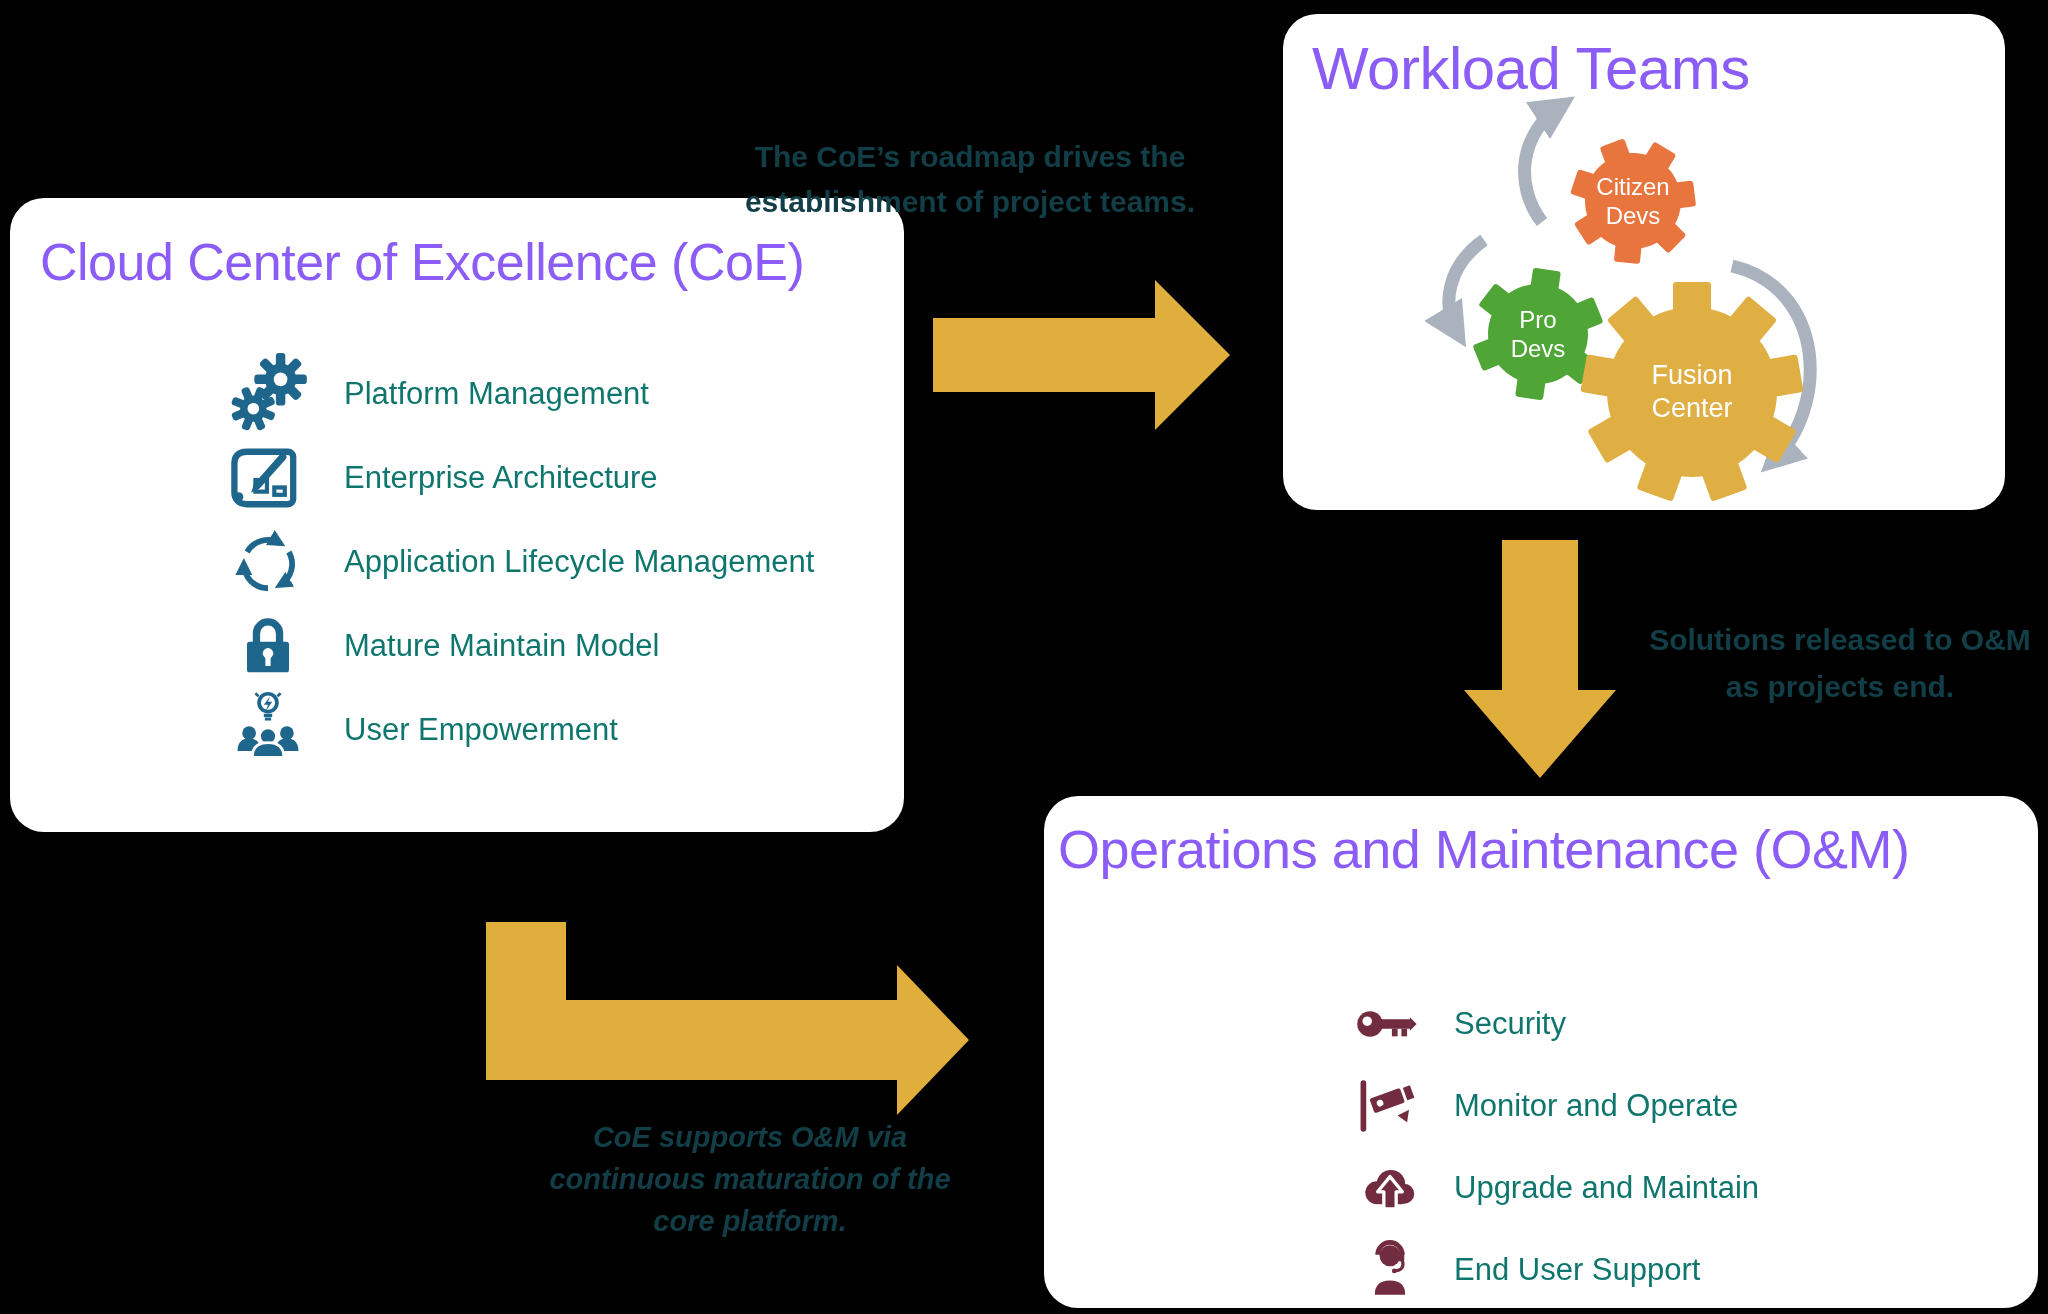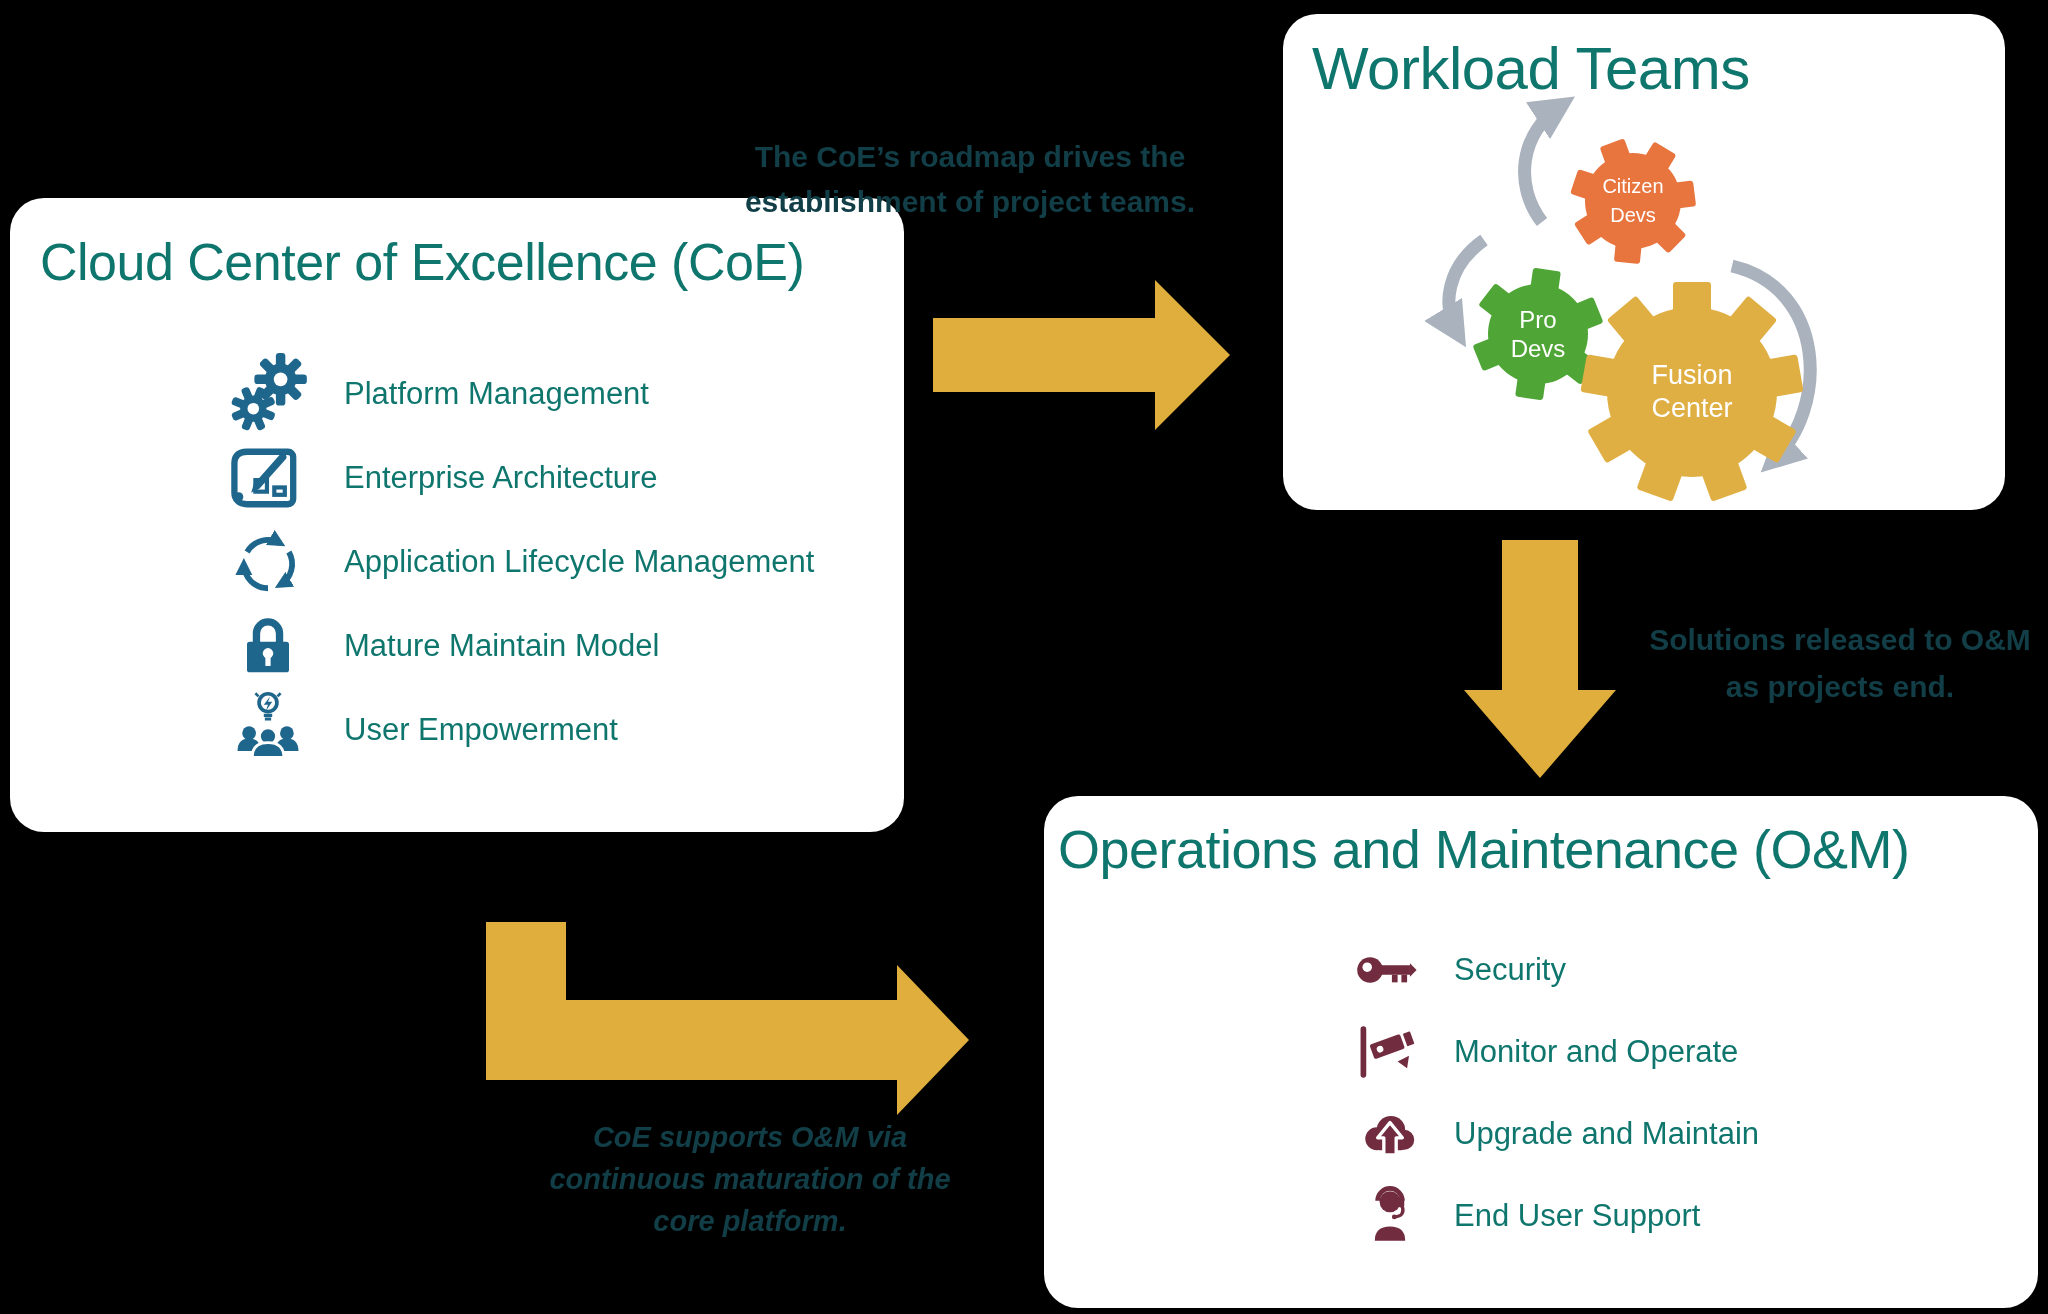--- a/index.html
+++ b/index.html
@@ -5,48 +5,48 @@
   html,body{margin:0;padding:0;background:#000;}
   body{
     position:relative;width:2048px;height:1314px;overflow:hidden;
     font-family:"Liberation Sans",sans-serif;
   }
   .card{position:absolute;background:#ffffff;border-radius:34px;z-index:1;}
   #card-coe{left:10px;top:198px;width:894px;height:634px;}
   #card-wl{left:1283px;top:14px;width:722px;height:496px;}
   #card-om{left:1044px;top:796px;width:994px;height:512px;}
 
-  .card-title{position:absolute;color:#0f766e;z-index:6;white-space:nowrap;letter-spacing:-0.5px;}
+  .card-title{position:absolute;color:#8b5cf6;z-index:6;white-space:nowrap;letter-spacing:-0.5px;}
   #coe-title{left:40px;top:232px;font-size:52px;}
   #wl-title{left:1312px;top:34px;font-size:60px;}
   #om-title{left:1058px;top:818px;font-size:54px;}
 
   .ilist{position:absolute;display:flex;flex-direction:column;z-index:6;}
   #coe-list{left:226px;top:352px;}
-  #om-list{left:1352px;top:929px;text-align:center;}
+  #om-list{left:1352px;top:983px;text-align:center;}
   .row{display:flex;align-items:center;}
   #coe-list .row{height:84px;}
   #om-list .row{height:82px;}
   .row svg{flex:none;display:block;}
   #coe-list .row svg{width:84px;height:84px;}
   #om-list .row svg{width:76px;height:76px;}
   .row .lbl{white-space:nowrap;font-size:31px;color:#0f766e;}
   #coe-list .lbl{margin-left:34px;}
   #om-list .lbl{margin-left:26px;}
 
   .annot{position:absolute;text-align:center;font-weight:bold;color:#113e47;z-index:6;}
   .annot span{display:block;}
   #annot-roadmap{left:720px;top:86px;width:500px;font-size:30px;line-height:45px;margin-top:48px;}
   #annot-solutions{left:1640px;top:616px;width:400px;font-size:30px;line-height:47px;}
   #annot-supports{left:510px;top:1116px;width:480px;font-size:29px;line-height:42px;font-style:italic;}
 
   .gear-label{position:absolute;color:#ffffff;text-align:center;width:220px;display:flex;
     flex-direction:column;justify-content:center;z-index:7;}
   .gear-label span{display:block;}
-  #gl-citizen{left:1523px;top:163px;height:76px;font-size:20px;line-height:29px;}
+  #gl-citizen{left:1523px;top:163px;height:76px;font-size:24px;line-height:29px;}
   #gl-pro{left:1428px;top:296px;height:76px;font-size:24px;line-height:29px;}
   #gl-fusion{left:1582px;top:352px;height:80px;font-size:27px;line-height:33px;}
 
   #art{position:absolute;left:0;top:0;width:2048px;height:1314px;z-index:5;pointer-events:none;}
 </style>
 </head>
 <body>
 
 <div class="card" id="card-coe"></div>
 <div class="card" id="card-wl"></div>

